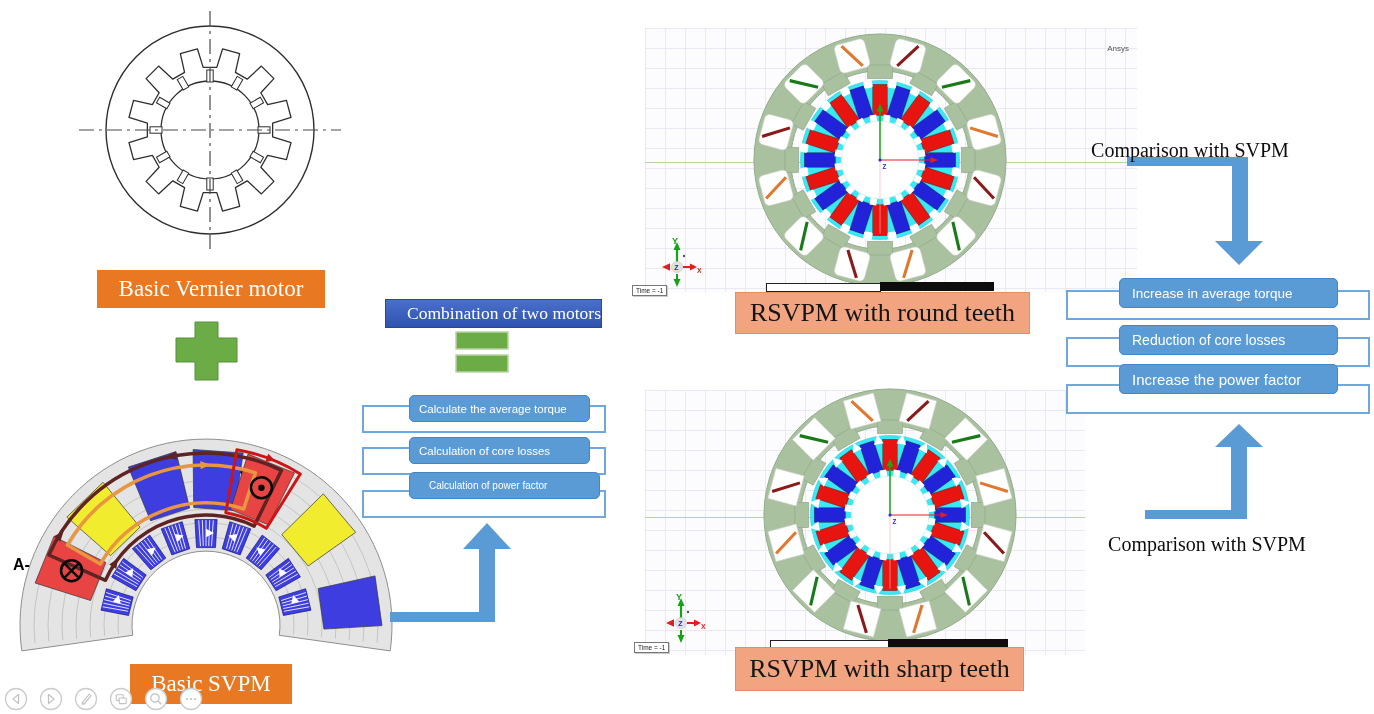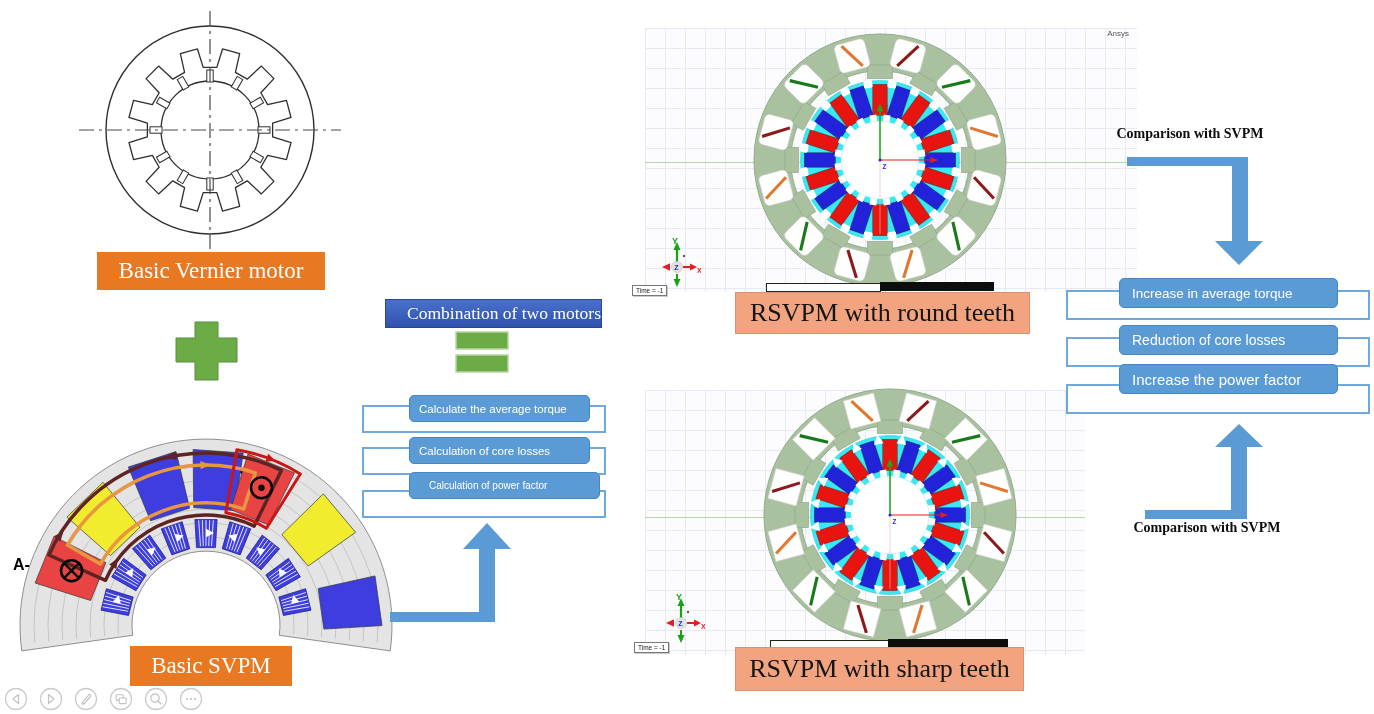--- a/index.html
+++ b/index.html
@@ -1,39 +1,39 @@
 <!DOCTYPE html>
 <html style="--banner-orange: #E97822; --salmon: #F2A380; --salmon-border: #DE8F6B; --combo-top: #4A70CC; --combo-bottom: #2F53AE; --process-blue: #5B9BD5; --process-border: #4487C4; --outline-blue: #6FA8DC; --arrow-blue: #5B9BD5; --green: #6CAC47; --green-border: #55903A; --grid-line: #E9E9F3;"><head>
 <meta charset="utf-8">
 <style>
   html,body{margin:0;padding:0;background:#fff;}
   #slide{position:relative;width:1374px;height:714px;background:#fff;overflow:hidden;
          font-family:"Liberation Sans",sans-serif;}
   .abs{position:absolute;}
   
   .banner{position:absolute;background:var(--banner-orange);color:#fff;text-align:center;
-          font-family:"Liberation Serif",serif;}
+          font-family:"Liberation Serif",serif;margin-top:18px;}
   .caption{position:absolute;background:var(--salmon);border:1px solid var(--salmon-border);
            color:#151515;text-align:center;font-family:"Liberation Serif",serif;}
   .combo{position:absolute;left:385px;top:299px;width:215px;height:27px;line-height:27px;
          text-align:right;color:#fff;font-family:"Liberation Serif",serif;font-size:17.5px;
          background:linear-gradient(180deg,var(--combo-top),var(--combo-bottom));
          border:1px solid #27479b;}
   .pill{position:absolute;background:var(--process-blue);border:1px solid var(--process-border);
         color:#fff;border-radius:5px;display:flex;align-items:center;margin-left:35px;}
   .outline{position:absolute;background:#fff;border:2px solid var(--outline-blue);}
-  .cmp{position:absolute;color:#0d0d0d;font-family:"Liberation Serif",serif;font-weight:bold;
-       font-size:14px;text-align:center;}
+  .cmp{position:absolute;color:#0d0d0d;font-family:"Liberation Serif",serif;font-weight:normal;
+       font-size:20px;text-align:center;margin-top:13px;}
   
   .panel{position:absolute;background-color:#fcfcfe;
      background-image:linear-gradient(var(--grid-line) 1px,transparent 1px),
                       linear-gradient(90deg,var(--grid-line) 1px,transparent 1px);
      background-size:20px 20px;}
   .greenline{position:absolute;left:0;width:100%;height:1px;background:#b5d6a7;}
-  .brand{position:absolute;right:8px;top:1px;font-size:8px;color:#555;text-align:right;}
+  .brand{position:absolute;right:8px;top:16px;font-size:8px;color:#555;text-align:right;}
   .timechip{position:absolute;background:#fff;border:1px solid #777;box-shadow:1px 1px 0 #ccc;
             font-size:6.5px;color:#222;padding:1px 3px;}
   .sbar-w{position:absolute;background:#fff;border:1px solid #222;}
   .sbar-b{position:absolute;background:#0d0d0d;}
   
   #overlay{position:absolute;left:0;top:0;pointer-events:none;}
   .arrow{fill:var(--arrow-blue);}
   .plus{fill:var(--green);stroke:var(--green-border);stroke-width:1;}
   .eq{fill:var(--green);stroke:#b9d3a2;stroke-width:1.5;}
   

